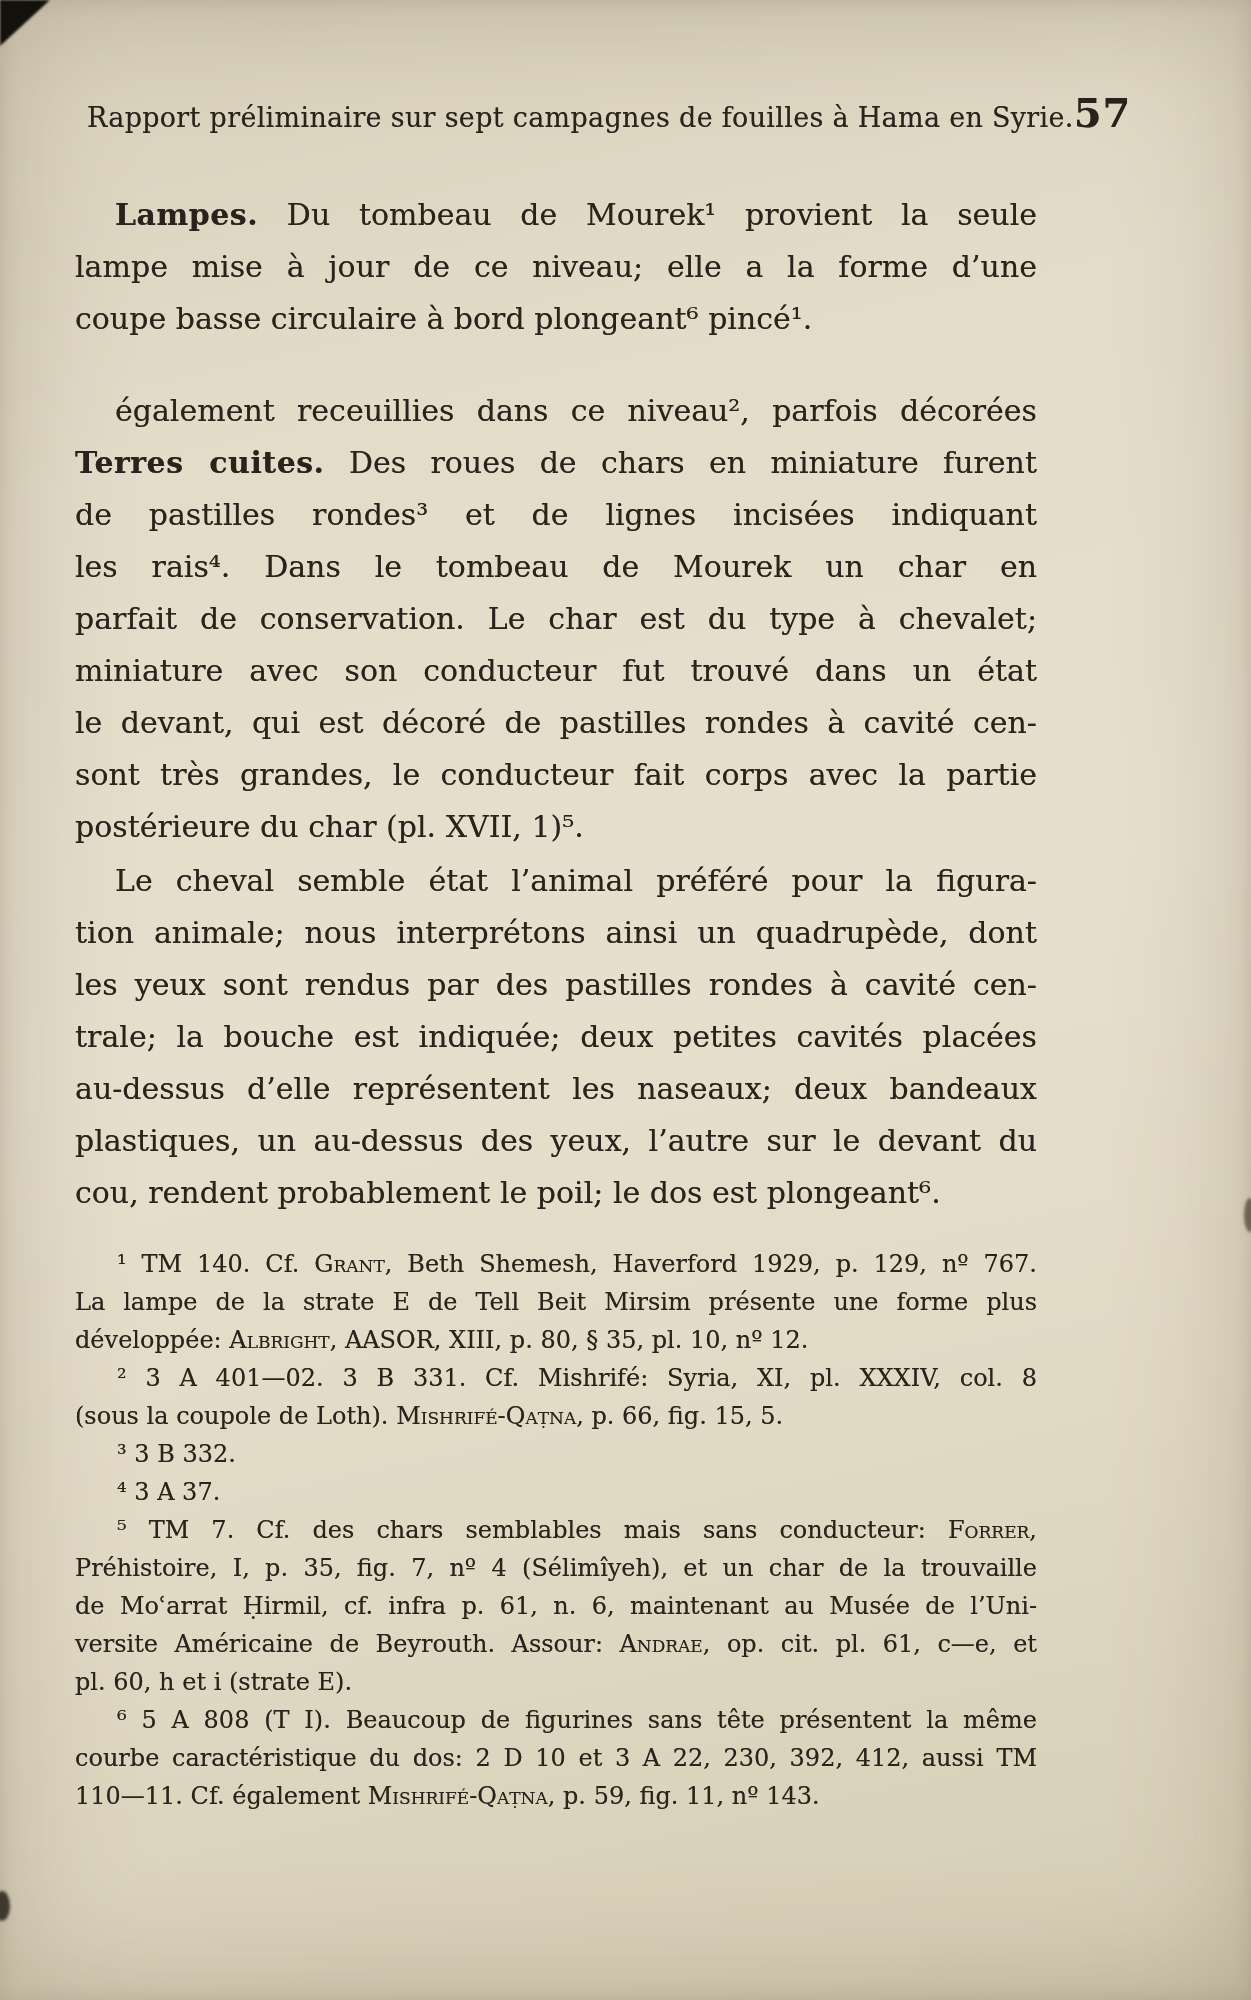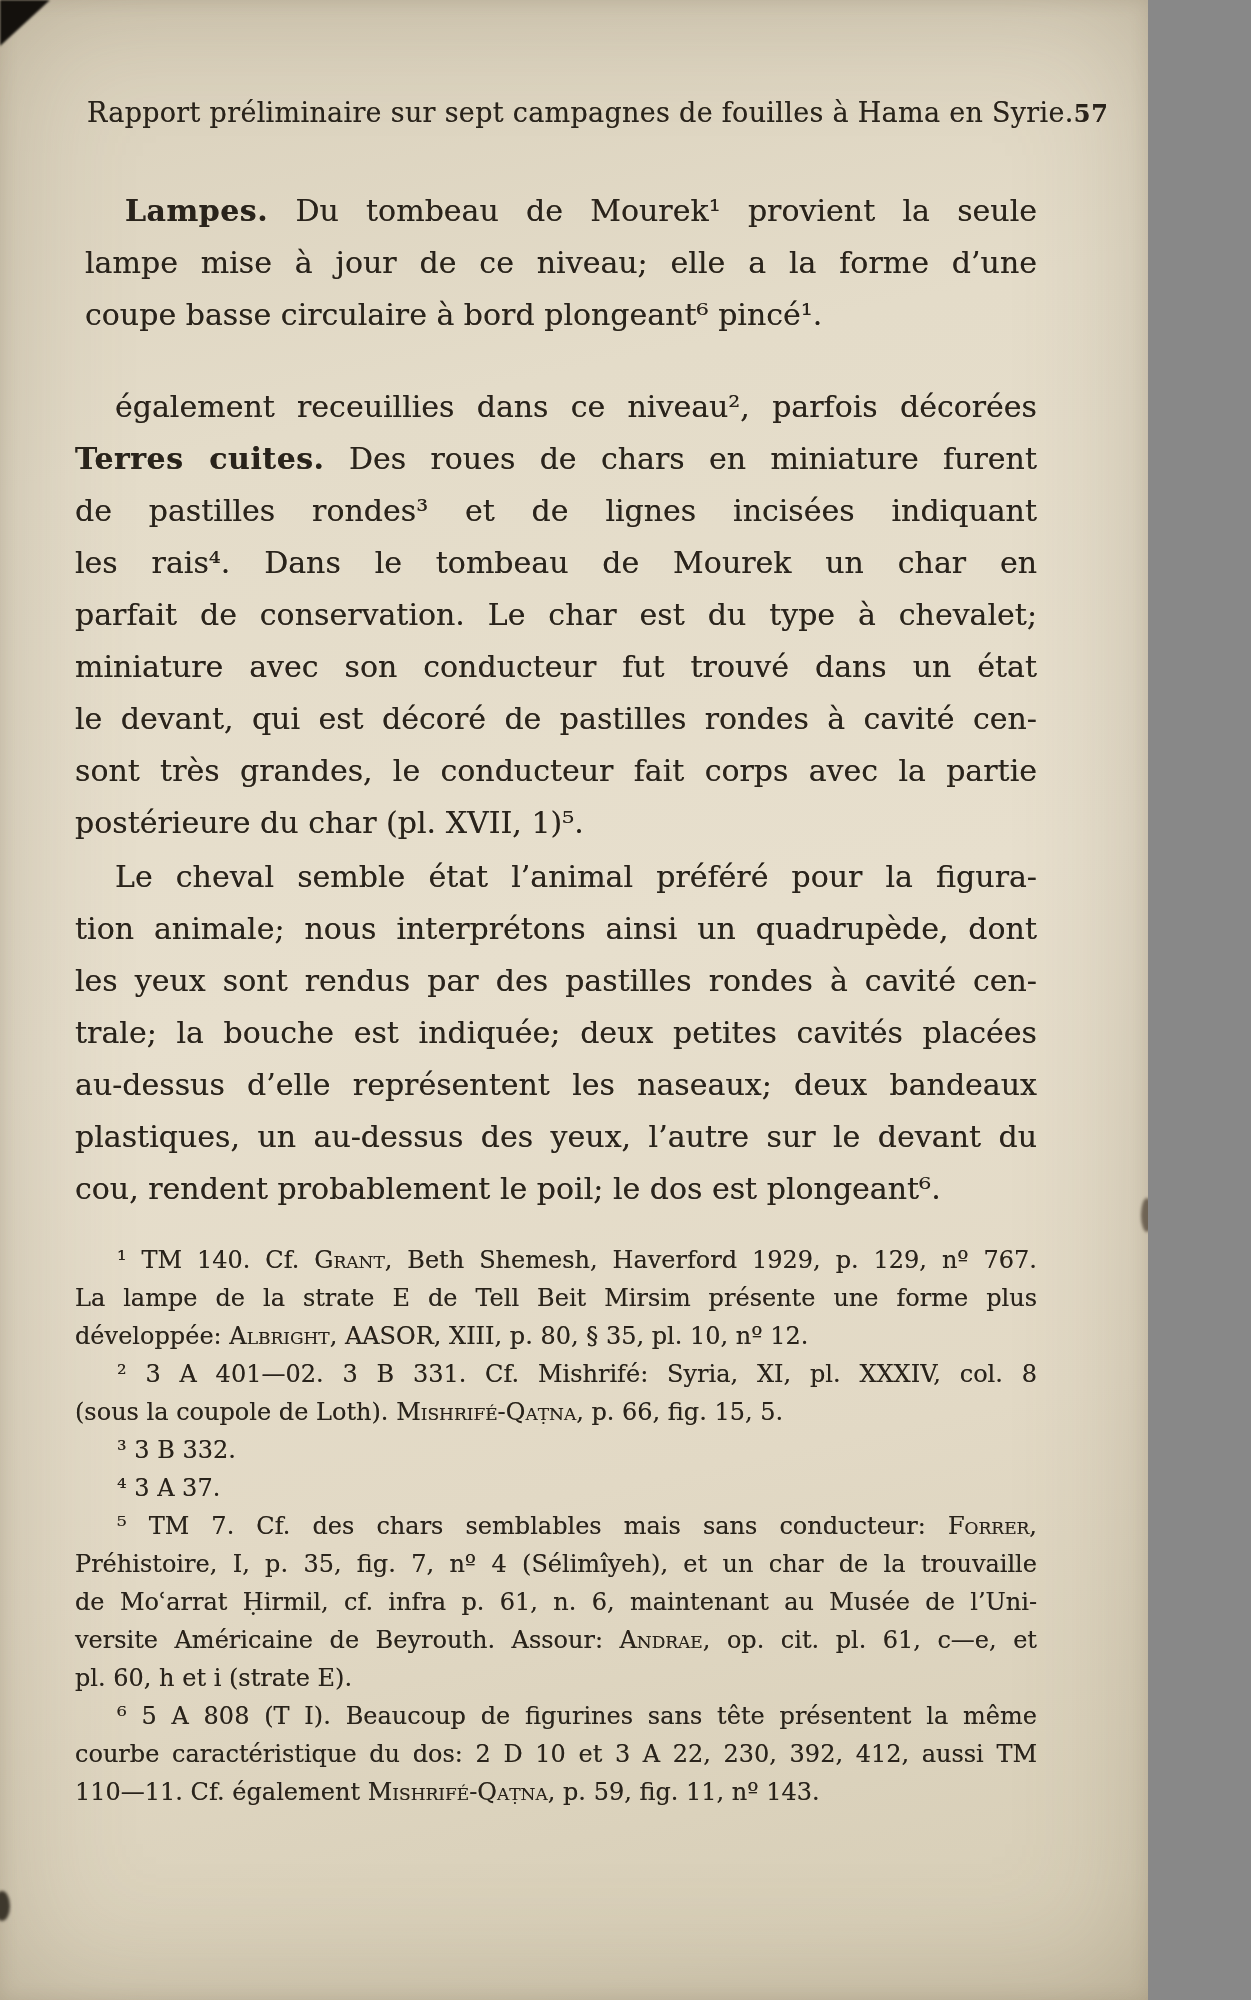--- a/index.html
+++ b/index.html
@@ -1,18 +1,18 @@
 <!DOCTYPE html>
 <html><head>
 <meta charset="utf-8">
 <style>
   html, body { margin: 0; padding: 0; background: #888; }
   .page {
     position: relative;
-    width: 1148px;
+    width: 1251px;
     height: 2000px;
     margin: 0;
     overflow: hidden;
     background:
       linear-gradient(168deg, #d9d0bb 0%, #e4dcc9 22%, #e7dfcd 48%, #e2d9c5 72%, #d8cfb8 94%, #d2c8b0 100%);
     box-shadow: inset 0 0 130px rgba(110, 95, 68, 0.30), inset 0 0 18px rgba(110, 95, 68, 0.18);
     font-family: "DejaVu Serif", "Liberation Serif", serif;
     color: #29231b;
   }
   .corner-tl {
@@ -31,23 +31,23 @@
   }
   .content { position: absolute; left: 75px; top: 0; width: 962px; }
   .header {
     margin-top: 96px;
     display: flex; justify-content: space-between; align-items: baseline;
     font-size: 27px; line-height: 34px;
     padding-left: 12px;
     letter-spacing: 0.3px;
     white-space: nowrap;
   }
-  .page-number { font-weight: bold; font-size: 24px; letter-spacing: 1px; }
+  .page-number { font-weight: bold; font-size: 40px; letter-spacing: 1px; }
   .body-text .para { font-size: 30px; line-height: 52px; }
-  .body-text .para:nth-child(1) { margin-top: 54px; margin-left: 10px; }
+  .body-text .para:nth-child(1) { margin-top: 54px; }
   .body-text .para:nth-child(2) { margin-top: 40px; }
   .body-text .para:nth-child(3) { margin-top: 2px; }
   .line { text-align: justify; text-align-last: justify; }
   .line.end { text-align-last: left; }
   .para > .line:first-child { text-indent: 40px; }
   .footnotes { margin-top: 26px; }
   .fn { font-size: 24px; line-height: 38px; }
   .fn > .line:first-child { text-indent: 42px; }
   .b { font-weight: bold; letter-spacing: 0.5px; }
   .sc { font-variant: small-caps; }

